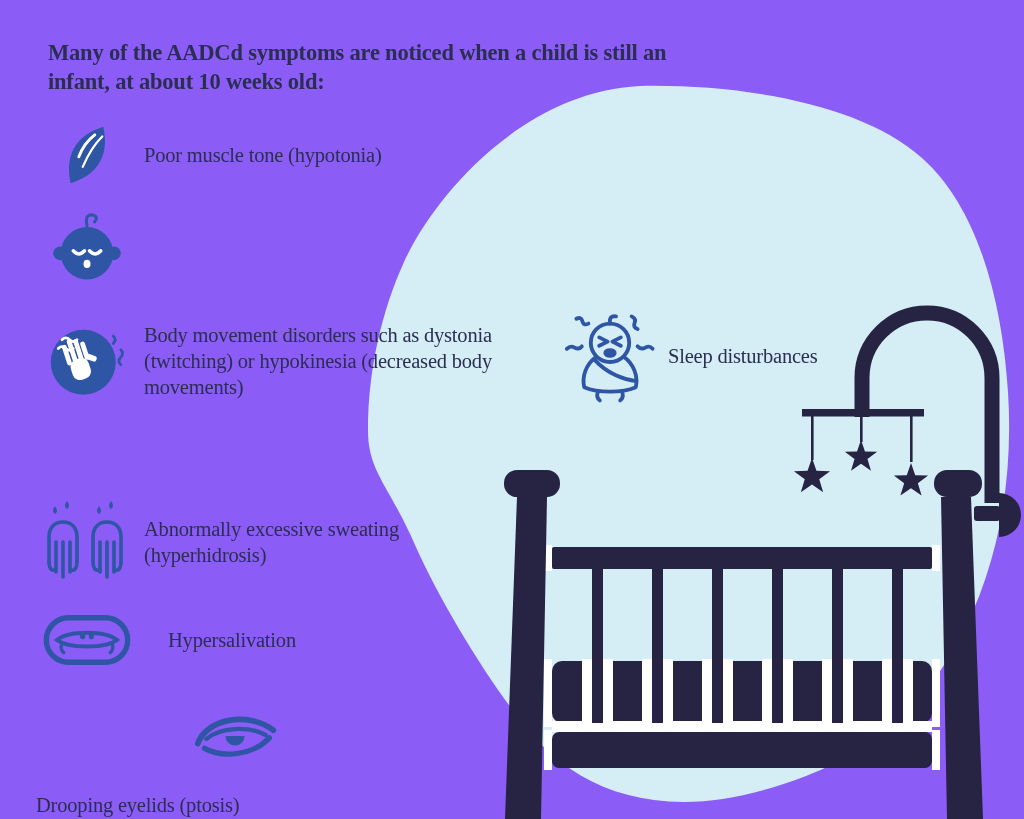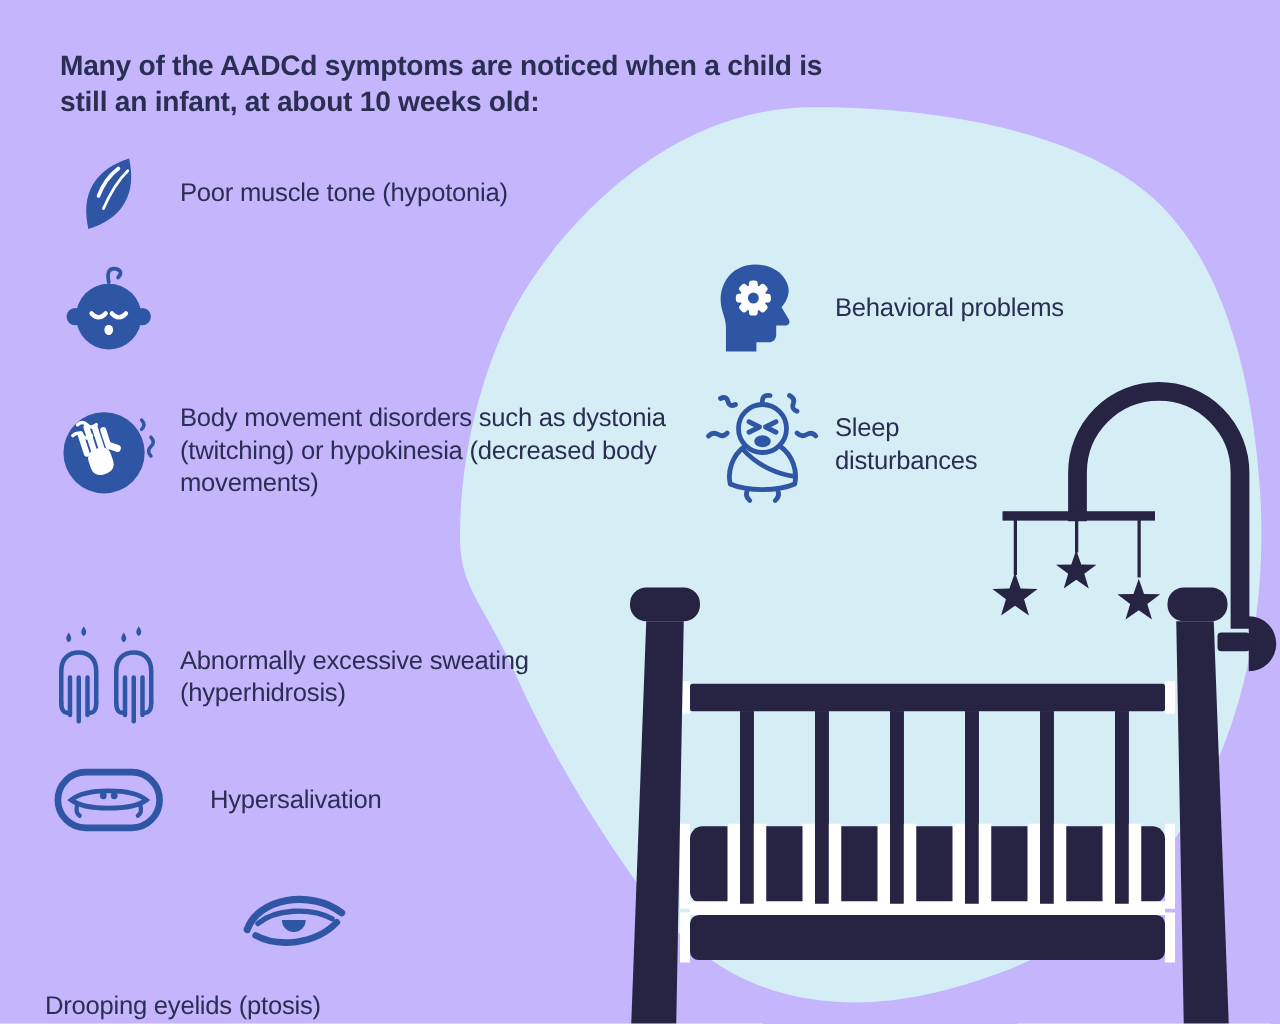--- a/index.html
+++ b/index.html
@@ -1,18 +1,18 @@
 <!DOCTYPE html>
 <html><head>
 <meta charset="utf-8">
 <style>
   html,body{margin:0;padding:0;background:#fff;}
   #canvas{
-    position:relative;width:1024px;height:819px;overflow:hidden;background:#c4b5fd;
-    font-family:Liberation Sans, sans-serif;
+    position:relative;width:1024px;height:819px;overflow:hidden;background:#8b5cf6;
+    font-family:Liberation Serif, serif;
   }
   #bg-art{position:absolute;left:0;top:0;z-index:0;}
   .title{
     position:absolute;left:48px;top:38px;width:620px;z-index:3;
     font-size:22.5px;line-height:29px;font-weight:700;color:#2A2E52;letter-spacing:-0.2px;
   }
   .row{position:absolute;display:flex;align-items:center;gap:6px;z-index:3;}
   .iconbox{flex:0 0 102px;display:flex;align-items:center;justify-content:center;}
   .txt{font-size:20.5px;line-height:26px;font-weight:500;color:#2A2E52;letter-spacing:-0.2px;}
   .row.right .iconbox{flex:0 0 104px;}
@@ -203,38 +203,20 @@
       <path fill="none" stroke="#2E56A4" stroke-width="6" stroke-linecap="round" d="M5 38 C14 12 58 4 84 24"></path>
       <path fill="none" stroke="#2E56A4" stroke-width="4.5" stroke-linecap="round" d="M14 33 C28 21 58 19 76 29"></path>
       <path fill="#2E56A4" d="M34 30 a10 10 0 0 0 20 0 Z"></path>
       <path fill="none" stroke="#2E56A4" stroke-width="5.5" stroke-linecap="round" d="M12 43 C30 53 62 51 80 32"></path>
     </svg>
   </div>
   <div class="txt" style="width:400px;">Drooping eyelids (ptosis)</div>
 </div>
 
 
-<div class="row right" style="left:558px;top:204px;height:86px;">
-  <div class="iconbox">
-    <svg width="78" height="78" viewBox="0 0 64 64">
-      <path fill="#2E56A4" d="M27 3 C14 3 4.5 13 4.5 26 C4.5 33 8 38 8 44 L8 60 L28 60 L28 54 L36 54 C39 54 41 52 41 49 L41 43 L47 43 C49.3 43 50.3 41 49.3 39 L44.5 31 C48 27 49.8 22 49 18 C47 9 38.5 3 27 3 Z"></path>
-      <g transform="translate(26,25)">
-        <g fill="#fff">
-          <rect x="-11.5" y="-2.9" width="23" height="5.8" rx="2.2"></rect>
-          <rect x="-11.5" y="-2.9" width="23" height="5.8" rx="2.2" transform="rotate(45)"></rect>
-          <rect x="-11.5" y="-2.9" width="23" height="5.8" rx="2.2" transform="rotate(90)"></rect>
-          <rect x="-11.5" y="-2.9" width="23" height="5.8" rx="2.2" transform="rotate(135)"></rect>
-          <circle r="8.6"></circle>
-        </g>
-        <circle r="3.6" fill="#2E56A4"></circle>
-      </g>
-    </svg>
-  </div>
-  <div class="txt" style="width:300px;">Behavioral problems</div>
-</div>
 
 <div class="row right" style="left:558px;top:306px;height:100px;">
   <div class="iconbox">
     <svg width="96" height="96" viewBox="0 0 80 80">
       <g fill="none" stroke="#2E56A4" stroke-width="3.2" stroke-linecap="round" stroke-linejoin="round">
         <circle cx="40" cy="29" r="16"></circle>
         <path d="M40 13 q-1 -7 5 -6"></path>
         <path d="M31 24.5 l7 3.5 -7 3.5"></path>
         <path d="M49 24.5 l-7 3.5 7 3.5"></path>
         <path d="M28 41 C20 47 16.5 57 18.5 66 C30 71 50 71 61.5 66 C63.5 57 60 47 52 41"></path>

